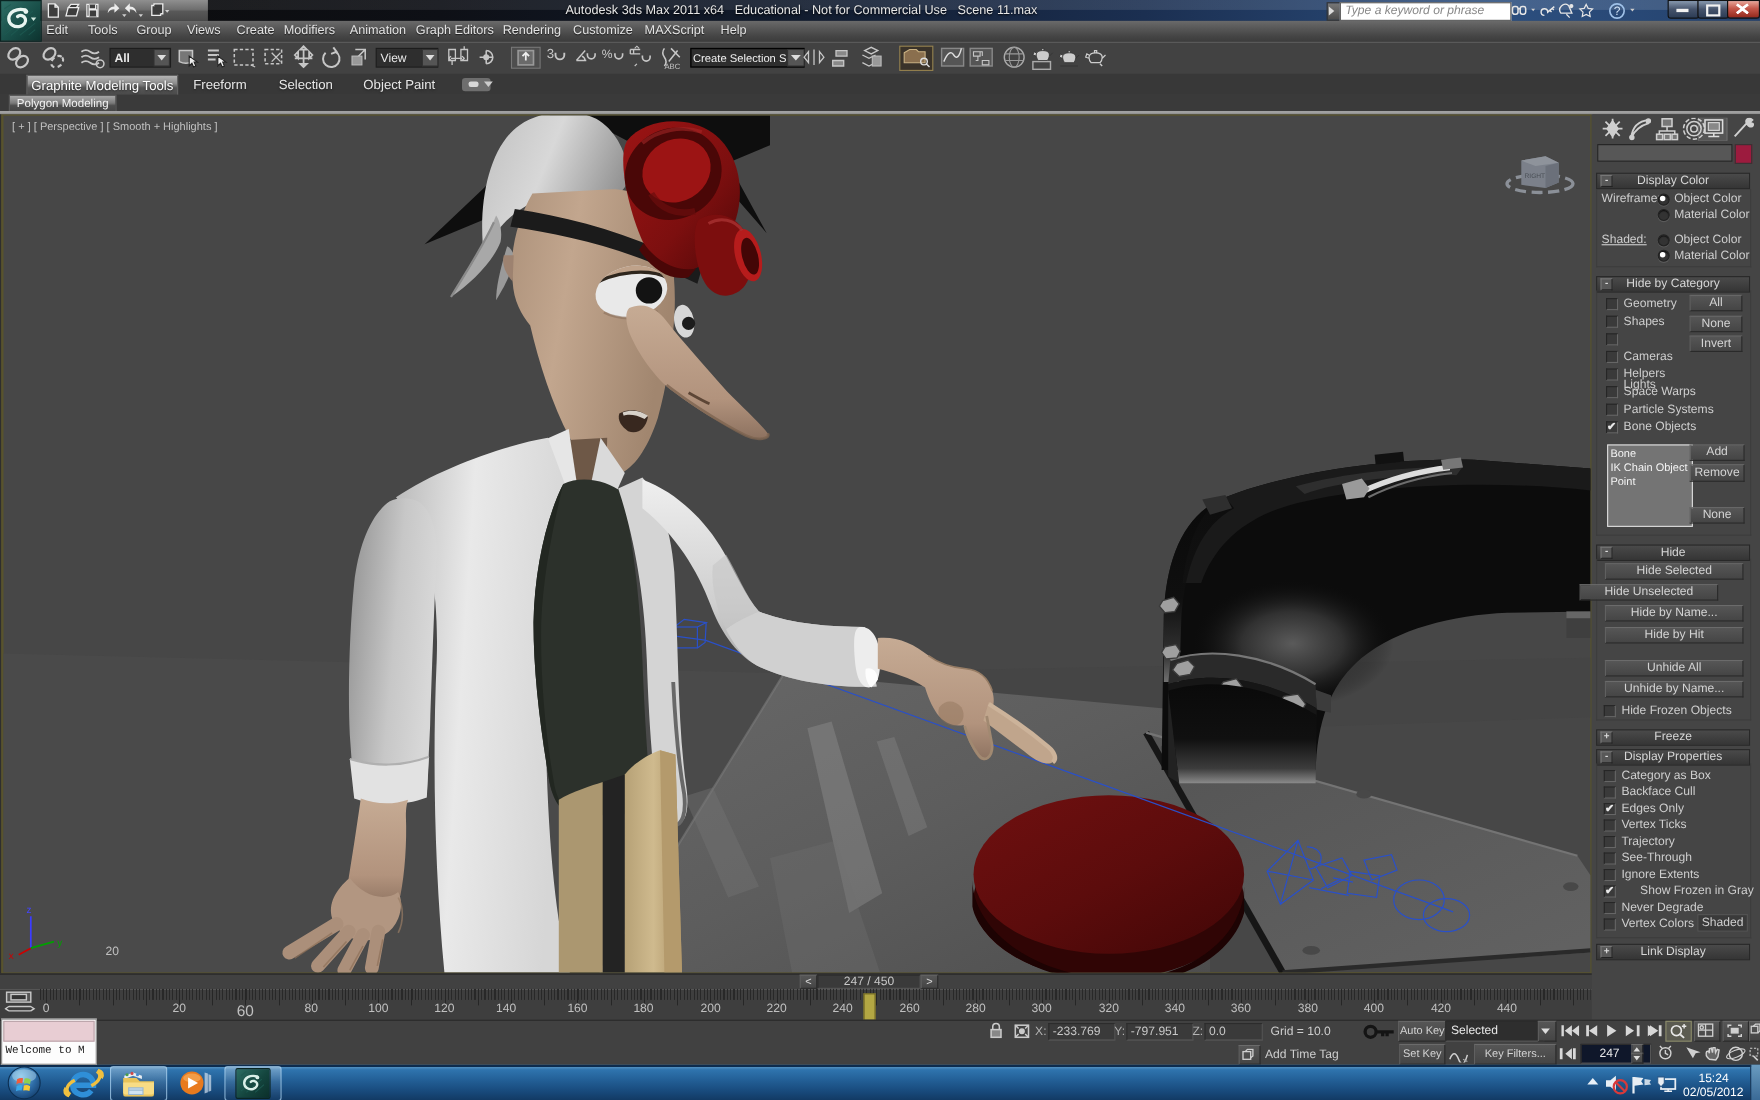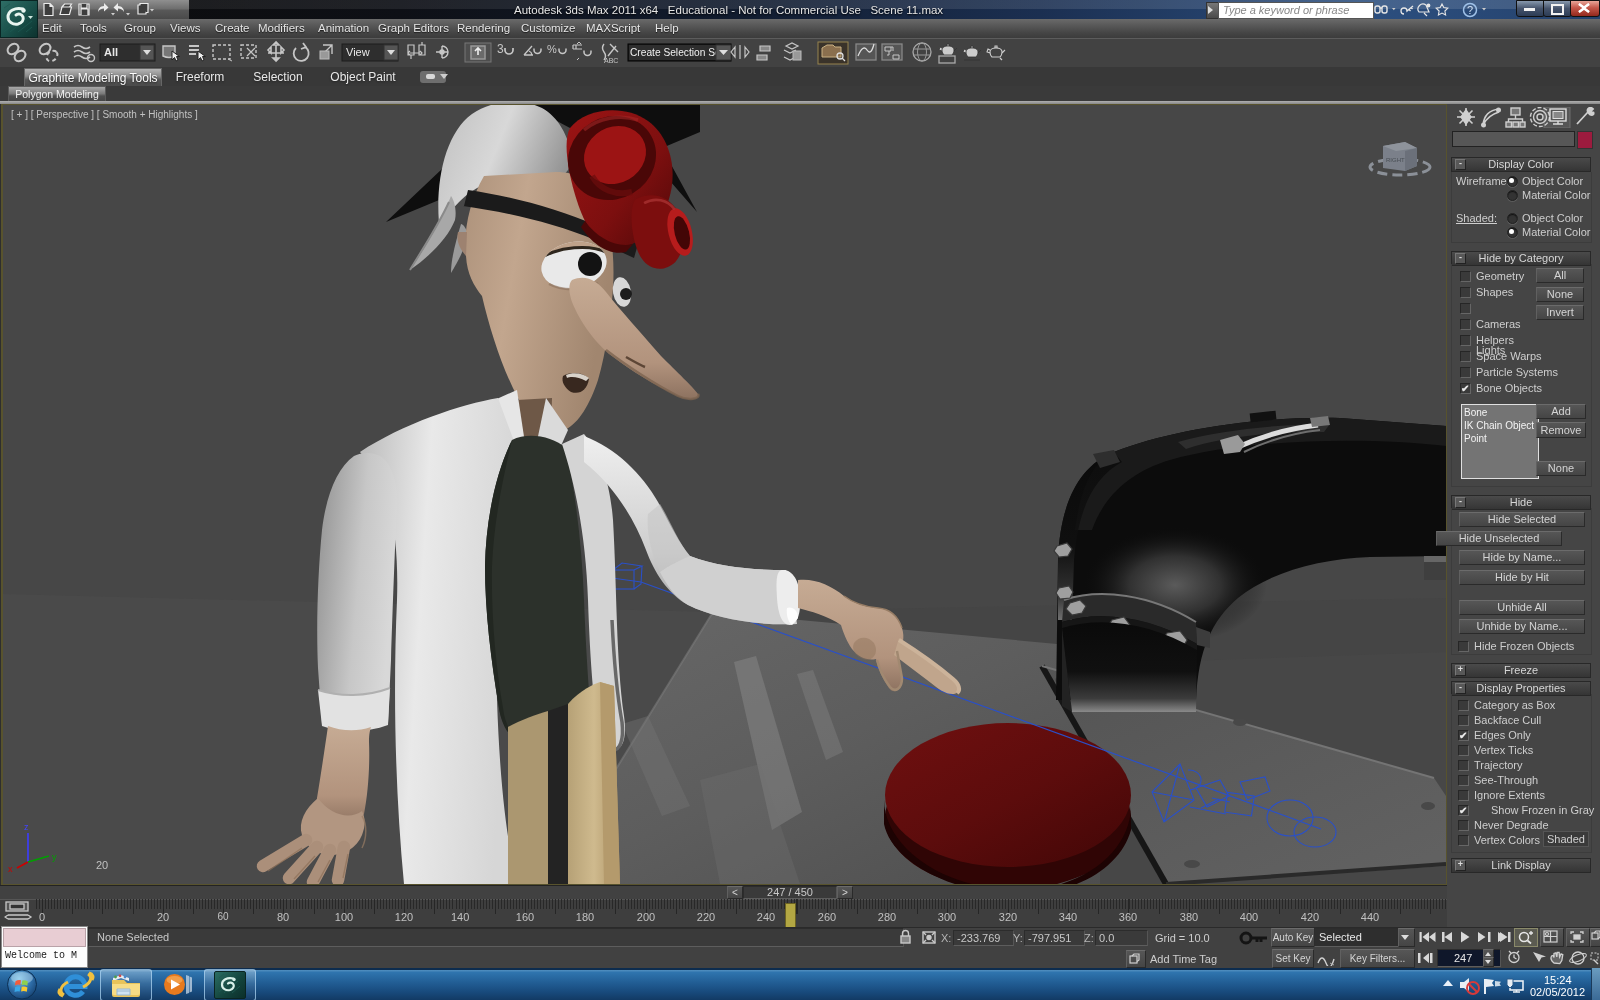--- a/index.html
+++ b/index.html
@@ -610,21 +610,21 @@
       <g stroke="#c8c8c8" fill="none" stroke-width="1.3">
         <rect x="2" y="1" width="22" height="9" fill="#555"></rect>
         <rect x="6" y="3" width="14" height="5" fill="#333"></rect>
         <path d="M4 14 h20 m-20 4 h20 M4 14 l-3 2 3 2 m20 -4 l3 2 -3 2"></path>
       </g>
     </svg>
 <div id="ticknums">
 <div class="a" style="left:28px;top:911px;width:28px;text-align:center;color:#c0c0c0;font-size:11px;">0</div>
 <div class="a" style="left:88px;top:859px;width:28px;text-align:center;color:#c0c0c0;font-size:11px;">20</div>
 <div class="a" style="left:149px;top:911px;width:28px;text-align:center;color:#c0c0c0;font-size:11px;">20</div>
-<div class="a" style="left:209px;top:911px;width:28px;text-align:center;color:#c0c0c0;font-size:10px;">60</div>
+<div class="a" style="left:209px;top:911px;width:28px;text-align:center;color:#c0c0c0;font-size:14px;">60</div>
 <div class="a" style="left:269px;top:911px;width:28px;text-align:center;color:#c0c0c0;font-size:11px;">80</div>
 <div class="a" style="left:330px;top:911px;width:28px;text-align:center;color:#c0c0c0;font-size:11px;">100</div>
 <div class="a" style="left:390px;top:911px;width:28px;text-align:center;color:#c0c0c0;font-size:11px;">120</div>
 <div class="a" style="left:451px;top:911px;width:28px;color:#c0c0c0;font-size:11px;">140</div>
 <div class="a" style="left:511px;top:911px;width:28px;text-align:center;color:#c0c0c0;font-size:11px;">160</div>
 <div class="a" style="left:571px;top:911px;width:28px;text-align:center;color:#c0c0c0;font-size:11px;">180</div>
 <div class="a" style="left:632px;top:911px;width:28px;text-align:center;color:#c0c0c0;font-size:11px;">200</div>
 <div class="a" style="left:692px;top:911px;width:28px;text-align:center;color:#c0c0c0;font-size:11px;">220</div>
 <div class="a" style="left:752px;top:911px;width:28px;text-align:center;color:#c0c0c0;font-size:11px;">240</div>
 <div class="a" style="left:813px;top:911px;width:28px;text-align:center;color:#c0c0c0;font-size:11px;">260</div>
@@ -634,21 +634,20 @@
 <div class="a" style="left:1054px;top:911px;width:28px;text-align:center;color:#c0c0c0;font-size:11px;">340</div>
 <div class="a" style="left:1114px;top:911px;width:28px;text-align:center;color:#c0c0c0;font-size:11px;">360</div>
 <div class="a" style="left:1175px;top:911px;width:28px;text-align:center;color:#c0c0c0;font-size:11px;">380</div>
 <div class="a" style="left:1235px;top:911px;width:28px;text-align:center;color:#c0c0c0;font-size:11px;">400</div>
 <div class="a" style="left:1296px;top:911px;width:28px;text-align:center;color:#c0c0c0;font-size:11px;">420</div>
 <div class="a" style="left:1356px;top:911px;width:28px;text-align:center;color:#c0c0c0;font-size:11px;">440</div>
 </div>
 <div class="a" style="left:785px;top:903px;width:9px;height:23px;background:#b3a743;border:1px solid #6b6222;"></div>
 
 <div class="a" style="left:0;top:927px;width:1600px;height:21px;background:#414141;border-top:1px solid #2a2a2a;"></div>
-<div class="sunk" style="left:88px;top:928px;width:806px;height:17px;line-height:17px;padding-left:8px;">None Selected</div>
 
 <div class="a" style="left:1px;top:926px;width:85px;height:40px;background:#fdfdfd;border:1px solid #888;z-index:3;"></div>
 <div class="a" style="left:3px;top:928px;width:81px;height:17px;background:#e8cdd3;border:1px solid #b9a2a8;z-index:4;"></div>
 <div class="a" style="left:5px;top:950px;color:#1a1a1a;font-size:10px;font-family:'Liberation Mono',monospace;z-index:4;white-space:nowrap;">Welcome to M</div>
 <svg class="a" style="left:898px;top:929px" width="44" height="17" viewBox="0 0 44 17">
       <g stroke="#c9c9c9" fill="none" stroke-width="1.4">
         <rect x="3" y="7" width="9" height="7" fill="#888"></rect>
         <path d="M4.5 7 v-2.5 a3 3 0 0 1 6 0 V7"></path>
         <g transform="translate(24,0)">
           <rect x="1" y="3" width="12" height="11"></rect>

